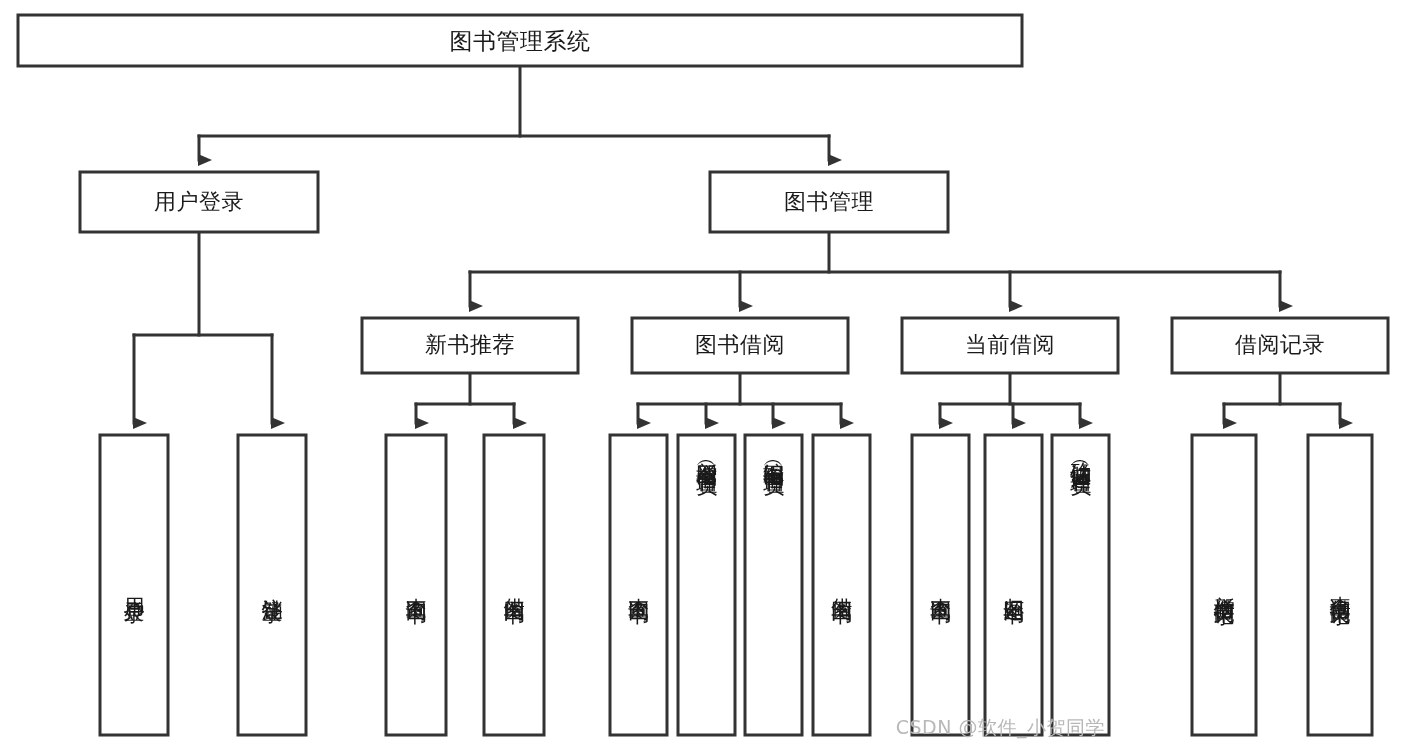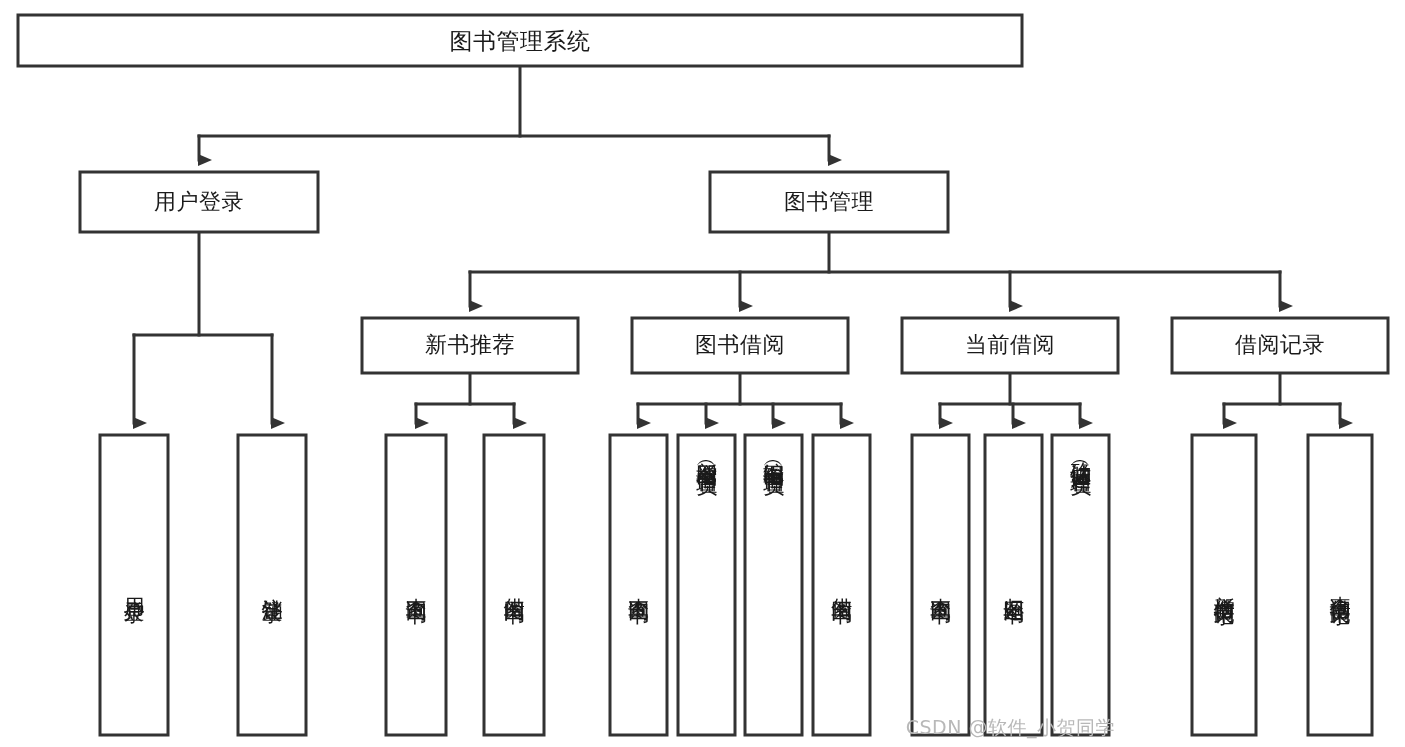--- a/index.html
+++ b/index.html
@@ -66,21 +66,21 @@
     font-family: "DejaVu Sans", "Liberation Sans", sans-serif;
     font-size: 21px;
     line-height: 1.08;
     color: #1a1a1a;
     letter-spacing: 2px;
     white-space: nowrap;
     text-align: center;
   }
   .watermark {
     position: absolute;
-    right: 14px;
+    right: 24px;
     bottom: 6px;
     font-family: "DejaVu Sans", "Liberation Sans", sans-serif;
     font-size: 19px;
     color: #b8b8b8;
     letter-spacing: 0.5px;
     white-space: nowrap;
   }
 </style>
 </head>
 <body>

